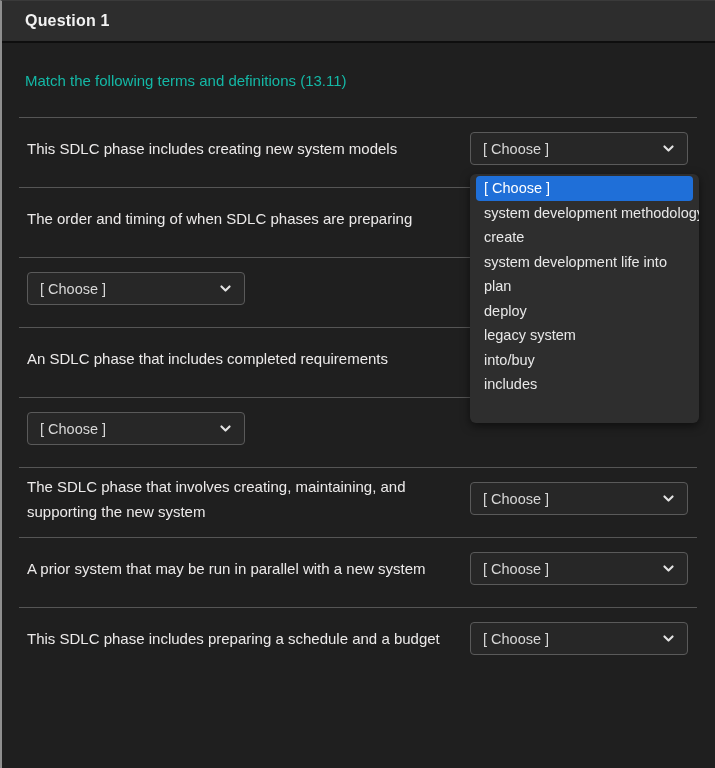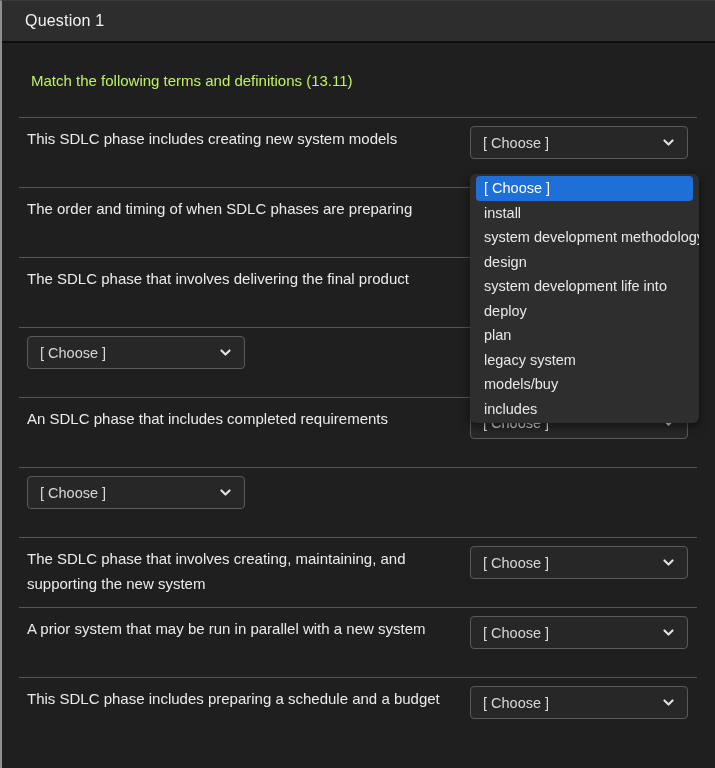--- a/index.html
+++ b/index.html
@@ -15,34 +15,34 @@
     color:#eaeaea;
   }
   .qheader{
     height:42px;
     background:var(--header-bg,#2d2d2d);
     border-bottom:2px solid #0e0e0e;
     display:flex;align-items:center;
     padding-left:23px;
   }
   .qheader h2{
-    margin:0;font-size:16px;font-weight:normal;color:#f2f2f2;letter-spacing:.2px;
+    margin:0;font-size:16px;font-weight:bold;color:#f2f2f2;letter-spacing:.2px;
   }
   .intro{
     height:74px;
     display:flex;align-items:center;
-    padding-left:29px;
-    font-size:15px;color:#bef264;
+    padding-left:23px;
+    font-size:15px;color:#14b8a6;
   }
   .rows{margin:0 18px 0 17px;}
   .row{
     min-height:70px;
     border-top:1px solid #555;
-    display:flex;align-items:flex-start;justify-content:space-between;
-    padding:8px 9px 8px 8px;
+    display:flex;align-items:center;justify-content:space-between;
+    padding:0 9px 8px 8px;
   }
   .q{
     max-width:445px;
     font-size:15px;line-height:25px;color:#eceaea;
   }
   .select{
     flex:0 0 auto;
     width:218px;height:33px;
     background:#272727;
     border:1px solid #5a5a5a;
@@ -108,31 +108,20 @@
     <div class="select" role="button">
       <span class="sel-label">[ Choose ]</span>
       <span class="chev">
         <svg width="13" height="13" viewBox="0 0 16 16" fill="none">
           <path d="M3 5.5 L8 10.5 L13 5.5" stroke="#e3e3e3" stroke-width="2.6" stroke-linecap="round" stroke-linejoin="round"></path>
         </svg>
       </span>
     </div>
   </div>
 
-  <div class="row">
-    <div class="q">The SDLC phase that involves delivering the final product</div>
-    <div class="select" role="button">
-      <span class="sel-label">[ Choose ]</span>
-      <span class="chev">
-        <svg width="13" height="13" viewBox="0 0 16 16" fill="none">
-          <path d="M3 5.5 L8 10.5 L13 5.5" stroke="#e3e3e3" stroke-width="2.6" stroke-linecap="round" stroke-linejoin="round"></path>
-        </svg>
-      </span>
-    </div>
-  </div>
 
   <div class="row">
     <div class="select" role="button">
       <span class="sel-label">[ Choose ]</span>
       <span class="chev">
         <svg width="13" height="13" viewBox="0 0 16 16" fill="none">
           <path d="M3 5.5 L8 10.5 L13 5.5" stroke="#e3e3e3" stroke-width="2.6" stroke-linecap="round" stroke-linejoin="round"></path>
         </svg>
       </span>
     </div>
@@ -194,31 +183,30 @@
           <path d="M3 5.5 L8 10.5 L13 5.5" stroke="#e3e3e3" stroke-width="2.6" stroke-linecap="round" stroke-linejoin="round"></path>
         </svg>
       </span>
     </div>
   </div>
 </div>
 
   <div class="menu" id="menu">
   <div class="opt selected">[ Choose ]</div>
 
-  <div class="opt">install</div>
 
   <div class="opt">system development methodology</div>
 
-  <div class="opt">design</div>
+  <div class="opt">create</div>
 
   <div class="opt">system development life into</div>
 
+  <div class="opt">plan</div>
+
   <div class="opt">deploy</div>
 
-  <div class="opt">plan</div>
-
   <div class="opt">legacy system</div>
 
-  <div class="opt">models/buy</div>
+  <div class="opt">into/buy</div>
 
   <div class="opt">includes</div>
 </div>
 </div>
 
 </body></html>

